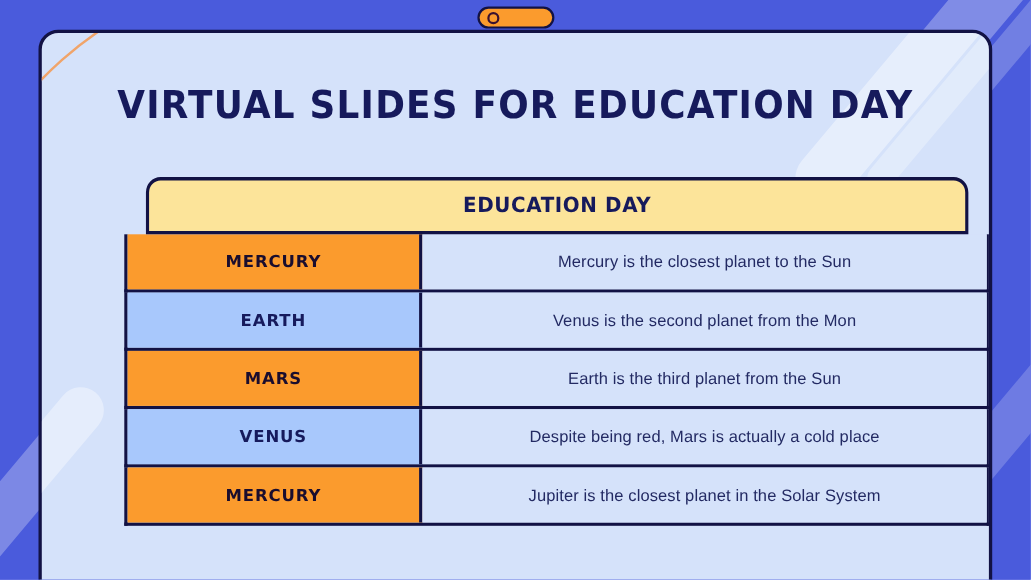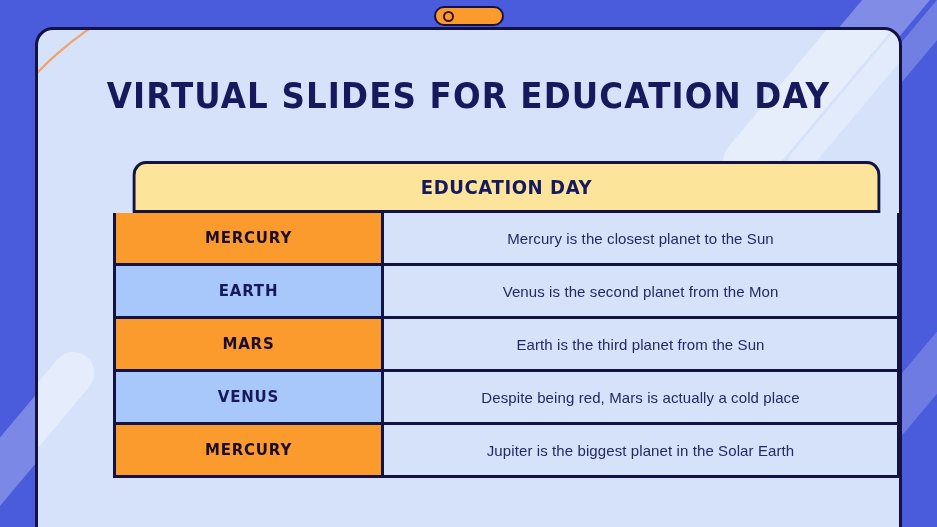--- a/index.html
+++ b/index.html
@@ -258,18 +258,18 @@
         <div class="cell-desc">Earth is the third planet from the Sun</div>
       </div>
 
       <div class="trow">
         <div class="cell-name name-blue">VENUS</div>
         <div class="cell-desc">Despite being red,  Mars is actually a cold place</div>
       </div>
 
       <div class="trow">
         <div class="cell-name name-orange">MERCURY</div>
-        <div class="cell-desc">Jupiter is the biggest planet in the Solar Earth</div>
+        <div class="cell-desc">Jupiter is the closest planet in the Solar System</div>
       </div>
 
     </div>
   </div>
 </div>
 
 </body></html>

